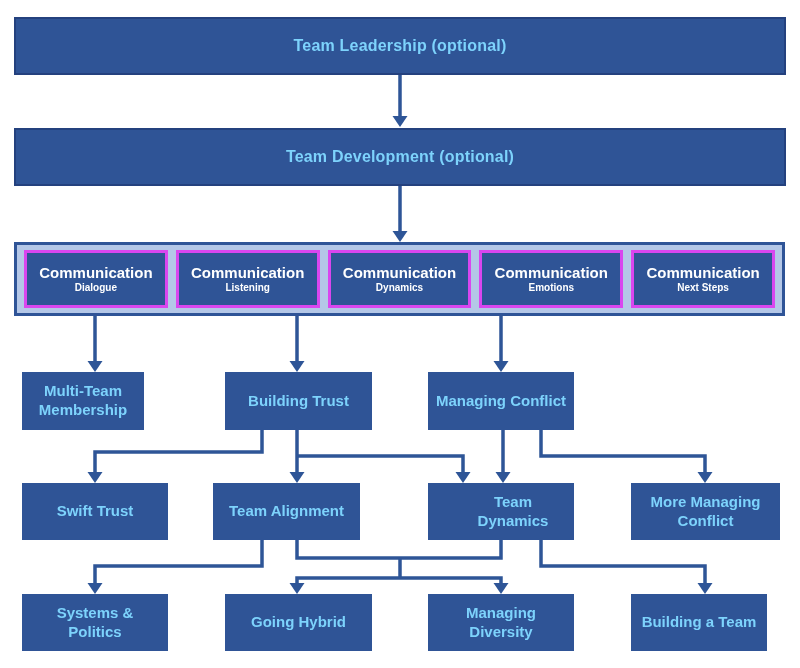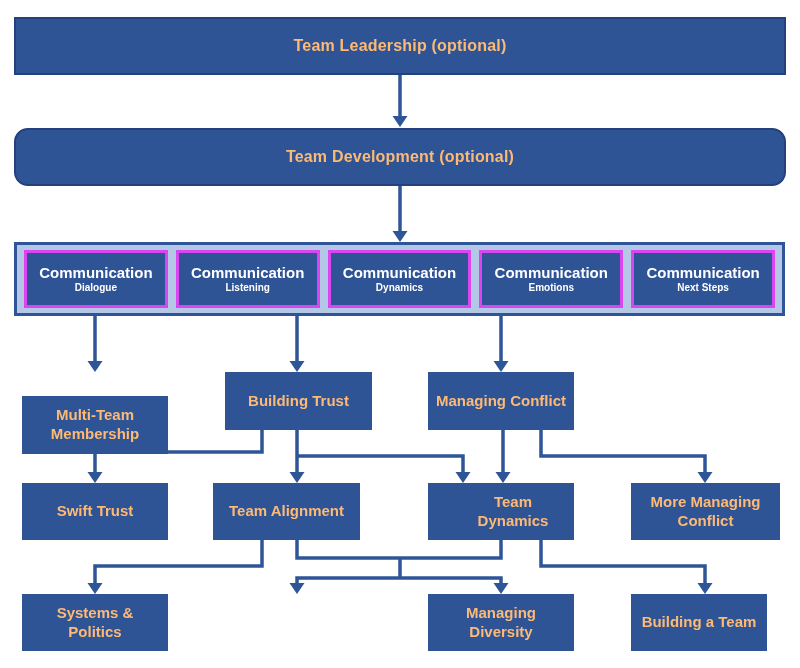--- a/index.html
+++ b/index.html
@@ -2,46 +2,46 @@
 <html><head>
 <meta charset="utf-8">
 <style>
   html,body{margin:0;padding:0;background:#ffffff;}
   .canvas{
     position:relative;width:800px;height:668px;background:#ffffff;overflow:hidden;
     font-family:"Liberation Sans",sans-serif;
   }
   .connectors{position:absolute;left:0;top:0;z-index:1;}
   .box{
-    position:absolute;z-index:2;background:#2F5496;color:#fdba74;
+    position:absolute;z-index:2;background:#2F5496;color:#7dd3fc;
     display:flex;align-items:center;justify-content:center;text-align:center;
     font-weight:bold;box-sizing:border-box;
   }
   .title-box{border:2px solid #24417E;font-size:16px;letter-spacing:.2px;}
   .node{font-size:15px;line-height:1.25;padding:0 8px;}
   .panel{
     position:absolute;z-index:2;left:14px;top:242px;width:771px;height:74px;
     background:#B4C7E7;border:3px solid #2F5497;box-sizing:border-box;
     display:flex;gap:8px;padding:5px 7px;
   }
   .comm-box{
     flex:1;background:#2F5496;border:3px solid #d946ef;color:#ffffff;
     display:flex;flex-direction:column;align-items:center;justify-content:center;
     text-align:center;box-sizing:border-box;
   }
   .comm-title{font-size:15px;font-weight:bold;line-height:1.2;}
   .comm-sub{font-size:10px;font-weight:bold;line-height:1.2;}
 
   
   .t1{left:14px;top:17px;width:772px;height:58px;}
-  .t2{left:14px;top:128px;width:772px;height:58px;border-radius:14px;}
+  .t2{left:14px;top:128px;width:772px;height:58px;}
 
   
   .l1{top:372px;height:58px;}
-  .b-multi{left:22px;width:146px;margin-top:24px;}
+  .b-multi{left:22px;width:122px;}
   .b-trust{left:225px;width:147px;}
   .b-conflict{left:428px;width:146px;}
 
   
   .l2{top:483px;height:57px;}
   .b-swift{left:22px;width:146px;}
   .b-align{left:213px;width:147px;}
   .b-dyn{left:428px;width:146px;padding-left:32px;}
   .b-more{left:631px;width:149px;}
 
@@ -123,16 +123,17 @@
   <div class="box node l1 b-multi">Multi-Team Membership</div>
   <div class="box node l1 b-trust">Building Trust</div>
   <div class="box node l1 b-conflict">Managing Conflict</div>
 
   <div class="box node l2 b-swift">Swift Trust</div>
   <div class="box node l2 b-align">Team Alignment</div>
   <div class="box node l2 b-dyn">Team Dynamics</div>
   <div class="box node l2 b-more">More Managing Conflict</div>
 
   <div class="box node l3 b-sys">Systems &amp; Politics</div>
+  <div class="box node l3 b-hybrid">Going Hybrid</div>
   <div class="box node l3 b-div">Managing Diversity</div>
   <div class="box node l3 b-bteam">Building a Team</div>
 
 </div>
 
 </body></html>

